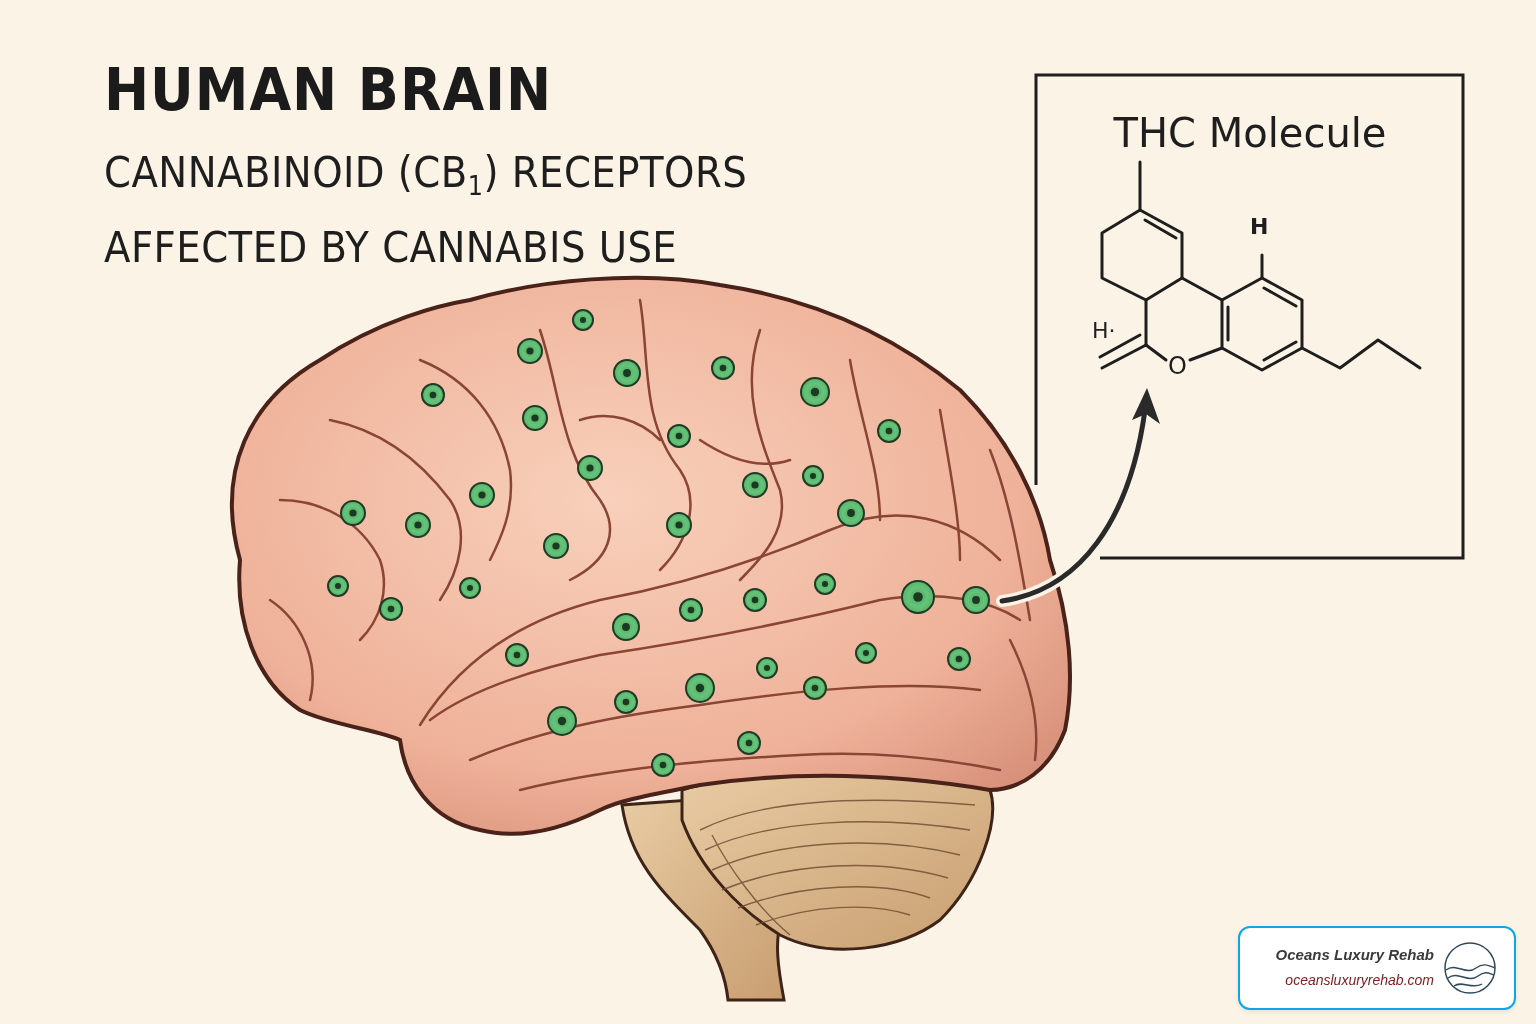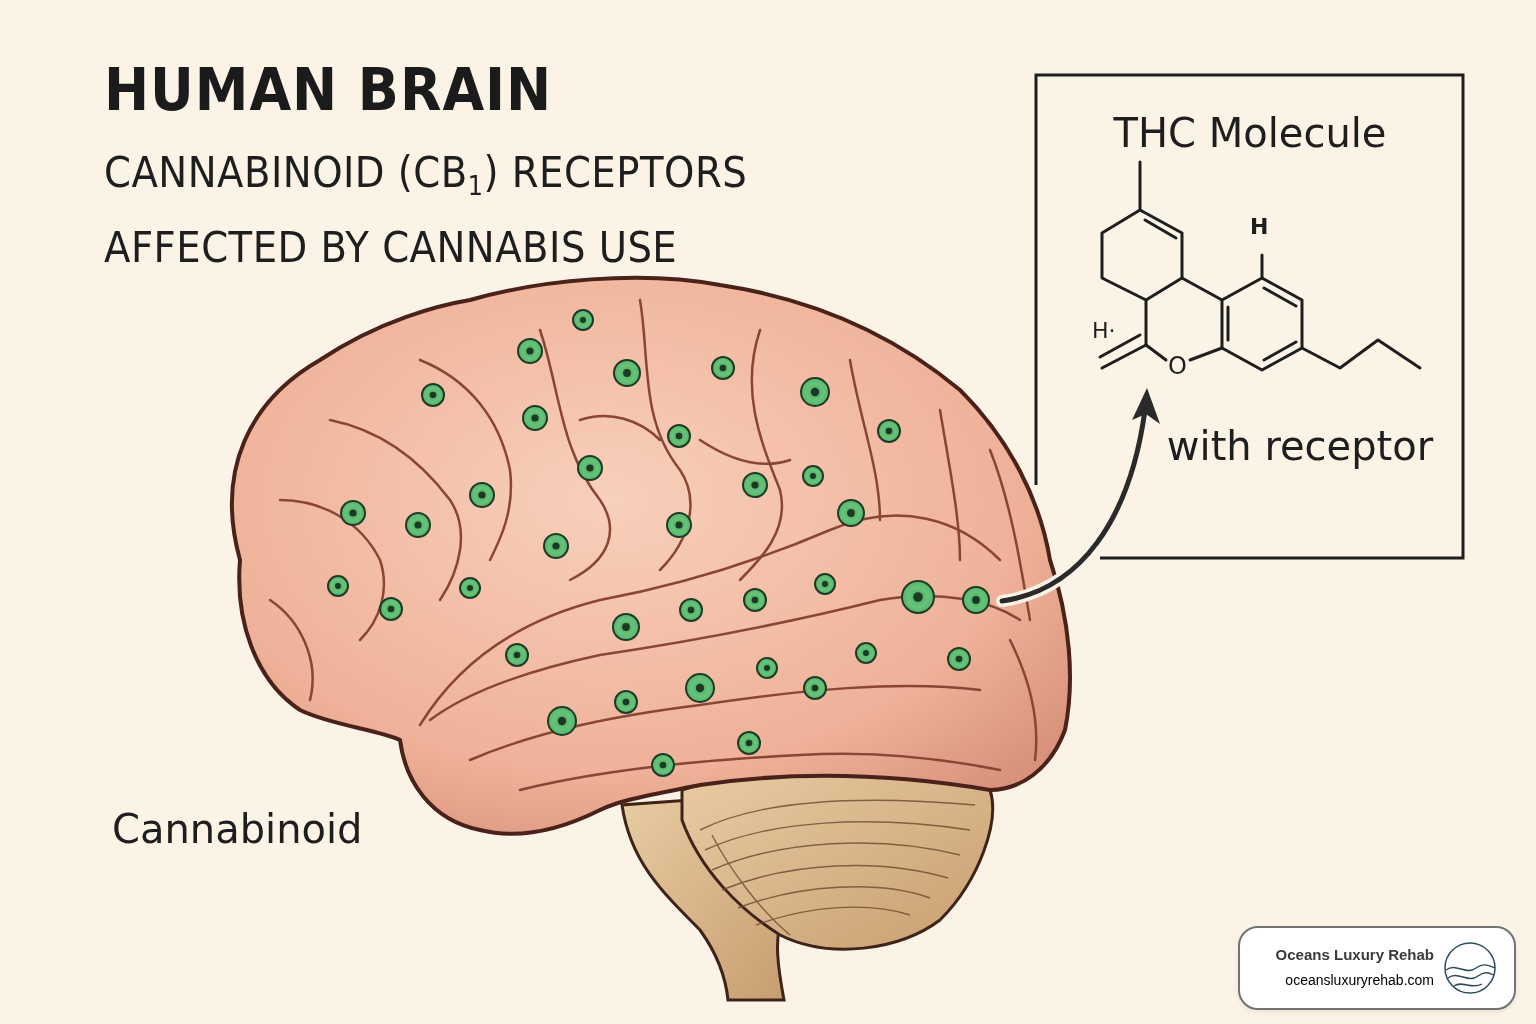--- a/index.html
+++ b/index.html
@@ -33,30 +33,31 @@
     position: absolute; left: 1036px; top: 110px; width: 428px; text-align: center;
     font-family: "DejaVu Sans", sans-serif; font-size: 40px; color: #1e1e1e;
   }
   .inset-caption {
     position: absolute; left: 1150px; top: 418px; width: 300px; text-align: center;
     font-family: "DejaVu Sans", sans-serif; font-size: 40px; line-height: 56px; color: #1e1e1e;
   }
   .atom { position: absolute; font-family: "DejaVu Sans", sans-serif; color: #1e1e1e; }
   .badge {
     position: absolute; left: 1238px; top: 926px; width: 274px; height: 80px;
-    background: #ffffff; border: 2px solid #737373; border-radius: 20px;
+    background: #ffffff; border: 2px solid #0ea5e9; border-radius: 12px;
     box-shadow: 0 2px 4px rgba(0,0,0,0.08);
+    font-style: italic;
   }
   .badge-name {
     position: absolute; right: 80px; top: 18px;
     font-family: "Liberation Sans", sans-serif; font-weight: bold; font-size: 15px; color: #3a3a3a;
   }
   .badge-url {
     position: absolute; right: 80px; top: 44px;
-    font-family: "Liberation Sans", sans-serif; font-size: 14px; color: #000000;
+    font-family: "Liberation Sans", sans-serif; font-size: 14px; color: #7f1d1d;
   }
   .badge-logo { position: absolute; right: 16px; top: 12px; }
 </style>
 </head>
 <body>
 
 <h1 class="title">HUMAN BRAIN</h1>
 <div class="subtitle">
   <div><span>CANNABINOID (CB</span><sub>1</sub><span>) RECEPTORS</span></div>
   <div>AFFECTED BY CANNABIS USE</div>
@@ -314,25 +315,23 @@
     <path d="M1002,601 C1080,590 1130,520 1145,410" stroke="#2a2a2a" stroke-width="5" fill="none" stroke-linecap="round"></path>
     <path d="M1147,388 L1132,420 L1146,414 L1160,424 Z" fill="#2a2a2a"></path>
   </g>
 </svg>
 
 <div class="inset-title">THC Molecule</div>
 <div class="atom" style="left:1250px; top:214px; font-size:22px; font-weight:bold;">H</div>
 <div class="atom" style="left:1092px; top:318px; font-size:22px;">H·</div>
 <div class="atom" style="left:1168px; top:352px; font-size:24px;">O</div>
 <div class="inset-caption">
-  <div>with receptor</div>
 </div>
 
 <div class="brain-label">
-  <span>Cannabinoid</span>
 </div>
 
 <div class="badge">
   <div class="badge-name">Oceans Luxury Rehab</div>
   <div class="badge-url">oceansluxuryrehab.com</div>
   <svg class="badge-logo" width="56" height="56" viewBox="0 0 56 56">
     <circle cx="28" cy="28" r="25" fill="none" stroke="#2f4a5a" stroke-width="1.5"></circle>
     <path d="M4,30 C14,22 24,36 34,28 C42,22 48,26 53,28" fill="none" stroke="#2f4a5a" stroke-width="1.4"></path>
     <path d="M6,38 C16,30 26,44 36,36 C44,30 48,34 52,35" fill="none" stroke="#2f4a5a" stroke-width="1.4"></path>
     <path d="M12,46 C20,40 30,50 40,44" fill="none" stroke="#2f4a5a" stroke-width="1.4"></path>

